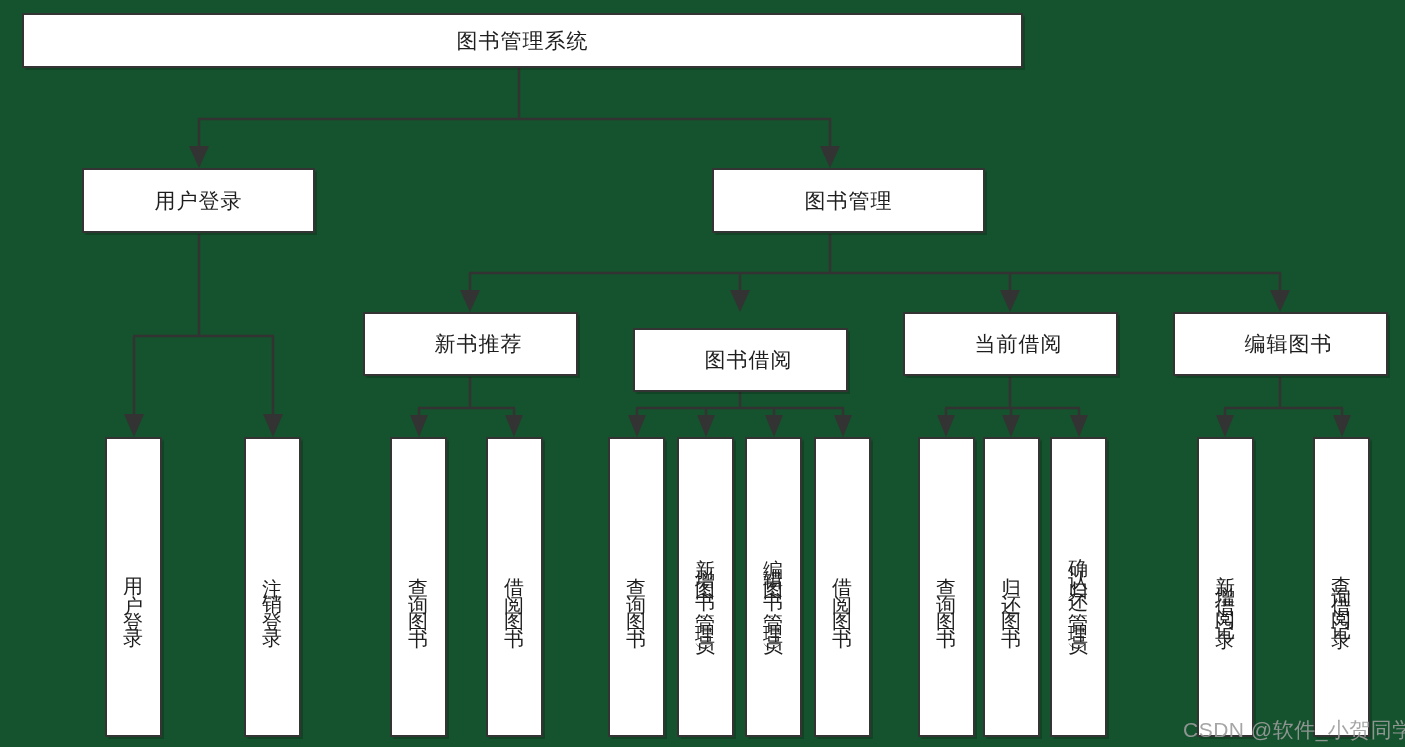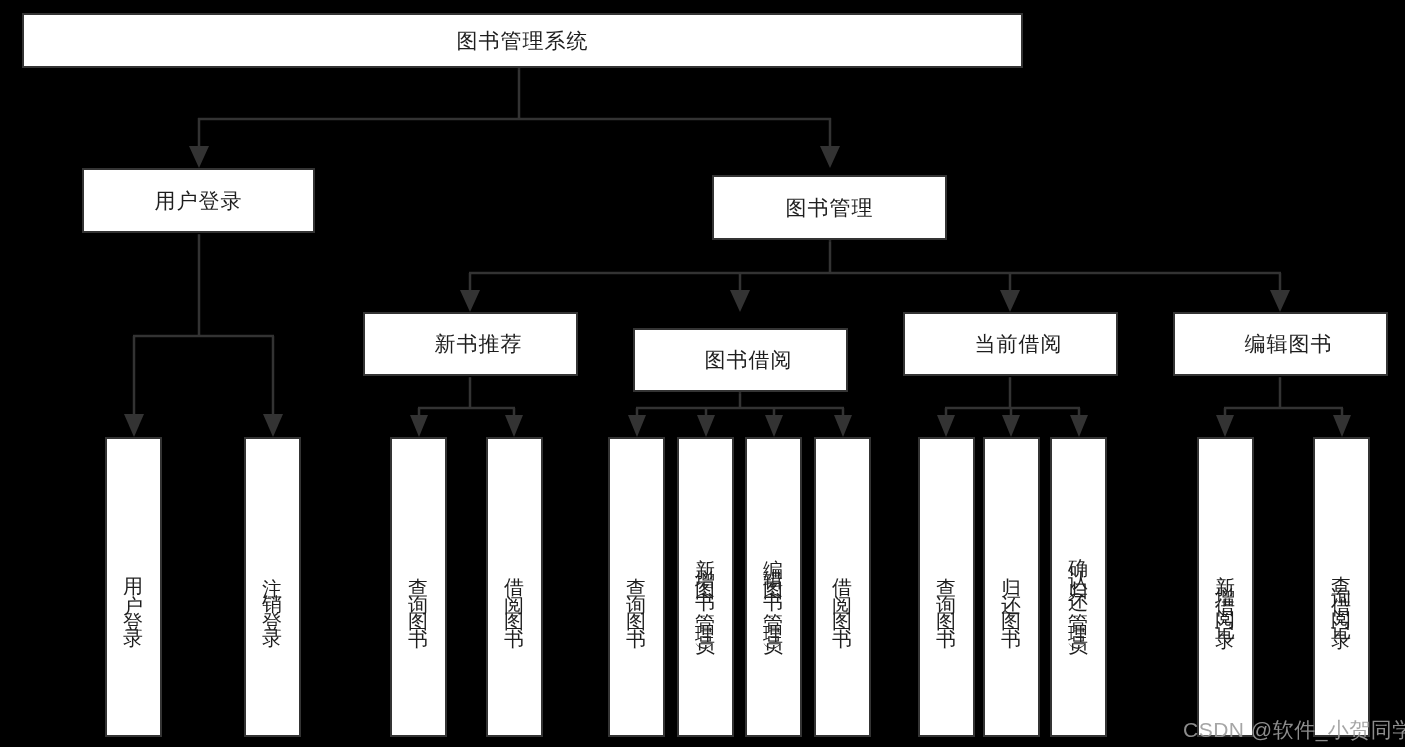--- a/index.html
+++ b/index.html
@@ -1,20 +1,20 @@
 <!DOCTYPE html>
 <html><head>
 <meta charset="utf-8">
 <style>
   html, body { margin: 0; padding: 0; background: #ffffff; }
   .canvas {
     position: relative;
     width: 1405px;
     height: 747px;
-    background: #000000;
+    background: #14532d;
     overflow: hidden;
     font-family: "Liberation Sans", sans-serif;
     color: #1e1e1e;
   }
   svg.wires { position: absolute; left: 0; top: 0; width: 1405px; height: 747px; }
   .node {
     position: absolute;
     background: #ffffff;
     border: 2.5px solid #343434;
     box-shadow: 1.5px 1.5px 1px rgba(0,0,0,0.18);
@@ -22,21 +22,21 @@
     align-items: center;
     justify-content: center;
     font-size: 21px;
     letter-spacing: 1px;
     box-sizing: border-box;
   }
   
   .n-root  { left: 22px;  top: 13px;  width: 1001px; height: 55px; }
   
   .n-l2a   { left: 82px;  top: 168px; width: 233px;  height: 65px; }
-  .n-l2b   { left: 712px; top: 175px; width: 235px;  height: 65px; }
+  .n-l2b   { left: 712px; top: 168px; width: 273px;  height: 65px; }
   
   .n-l3    { top: 312px;  width: 215px; height: 64px; padding-left: 16px; }
   .n-l3a   { left: 363px; }
   .n-l3b   { left: 633px; margin-top: 16px; }
   .n-l3c   { left: 903px; }
   .n-l3d   { left: 1173px; }
   
   .leaf    { top: 437px; width: 57px; height: 300px; }
   .vtext {
     writing-mode: vertical-rl;

